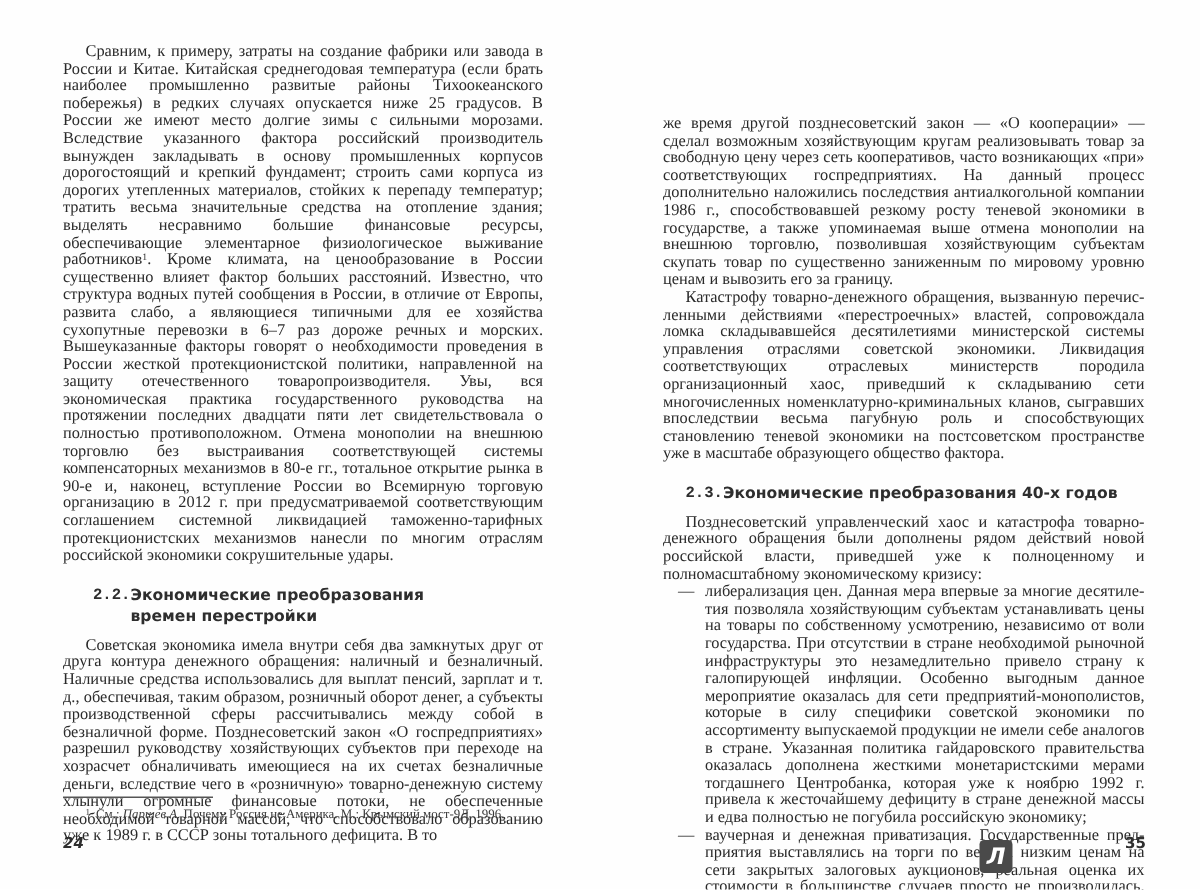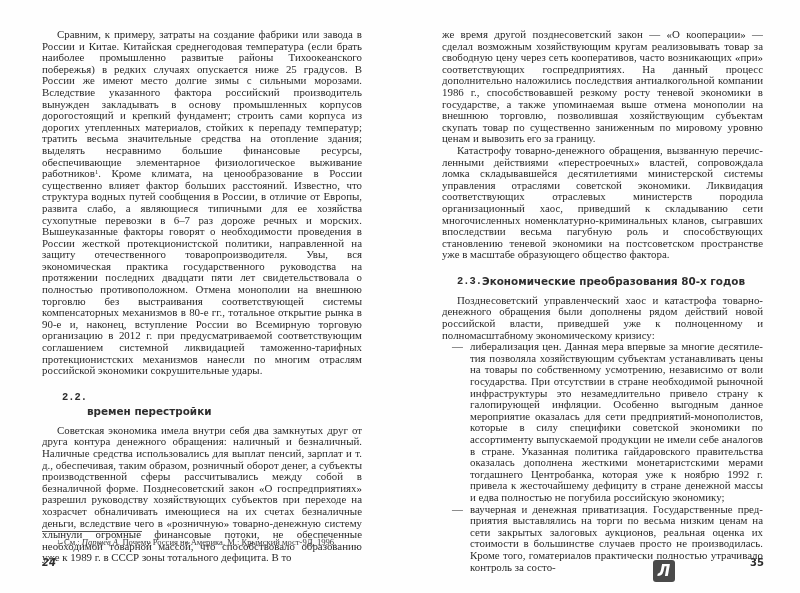--- a/index.html
+++ b/index.html
@@ -23,21 +23,21 @@
   .right .col { left: 442px; top: 29px; width: 321px; }
   .right .col { left: 42px; }
   p.para {
     margin: 0;
     font-size: 10.9px;
     line-height: 11.6px;
     text-align: justify;
     text-indent: 15px;
     hyphens: manual;
   }
-  p.para.noindent { text-indent: 0; }
+  p.para.noindent { text-indent: 0; margin-top: 48px; }
   p.para + p.para { margin-top: 0; }
   .heading {
     font-family: "DejaVu Sans", "Liberation Sans", sans-serif;
     font-weight: bold;
     font-size: 10.4px;
     line-height: 14px;
     color: #2e2e2e;
     display: flex;
     margin-left: 15px;
   }
@@ -84,21 +84,21 @@
 </head>
 <body>
 
 <div class="page left">
   <div class="col">
     <p class="para"><span>Сравним, к примеру, затраты на создание фабрики или завода в России и Китае. Китайская среднегодовая температура (если брать наиболее промышленно развитые районы Тихоокеанского побережья) в редких случаях опускается ниже 25 градусов. В России же имеют место долгие зимы с сильными морозами. Вследствие указанного фактора российский производитель вынужден закладывать в основу промыш­ленных корпусов дорогостоящий и крепкий фундамент; строить сами корпуса из дорогих утепленных материалов, стойких к перепаду тем­ператур; тратить весьма значительные средства на отопление здания; выделять несравнимо большие финансовые ресурсы, обеспечивающие элементарное физиологическое выживание работников</span><sup class="fn">1</sup><span>. Кроме клима­та, на ценообразование в России существенно влияет фактор больших расстояний. Известно, что структура водных путей сообщения в России, в отличие от Европы, развита слабо, а являющиеся типичными для ее хозяйства сухопутные перевозки в 6–7 раз дороже речных и морских. Вышеуказанные факторы говорят о необходимости проведения в Рос­сии жесткой протекционистской политики, направленной на защиту отечественного товаропроизводителя. Увы, вся экономическая прак­тика государственного руководства на протяжении последних двадцати пяти лет свидетельствовала о полностью противоположном. Отмена монополии на внешнюю торговлю без выстраивания соответствующей системы компенсаторных механизмов в 80-е гг., тотальное открытие рынка в 90-е и, наконец, вступление России во Всемирную торговую организацию в 2012 г. при предусматриваемой соответствующим согла­шением системной ликвидацией таможенно-тарифных протекционист­ских механизмов нанесли по многим отраслям российской экономики сокрушительные удары.</span></p>
 
     <div class="heading">
       <span class="num">2.2.</span>
       <span>
-        <br>
+        <span>Экономические преобразования</span><br>
         <span>времен перестройки</span>
       </span>
     </div>
 
     <p class="para">Советская экономика имела внутри себя два замкнутых друг от друга контура денежного обращения: наличный и безналичный. Наличные средства использовались для выплат пенсий, зарплат и т. д., обеспе­чивая, таким образом, розничный оборот денег, а субъекты производ­ственной сферы рассчитывались между собой в безналичной форме. Позднесоветский закон «О госпредприятиях» разрешил руководству хо­зяйствующих субъектов при переходе на хозрасчет обналичивать имею­щиеся на их счетах безналичные деньги, вследствие чего в «розничную» товарно-денежную систему хлынули огромные финансовые потоки, не обеспеченные необходимой товарной массой, что способствовало образованию уже к 1989 г. в СССР зоны тотального дефицита. В то</p>
   </div>
 
   <div class="footnote-rule"></div>
   <div class="footnote">
     <sup>1</sup><span>См.: </span><span class="author">Паршев А.</span><span> Почему Россия не Америка. М.: Крымский мост-9Д, 1996.</span>
@@ -107,21 +107,21 @@
   <div class="page-num">24</div>
 </div>
 
 <div class="page right">
   <div class="col">
     <p class="para noindent">же время другой позднесоветский закон — «О кооперации» — сделал возможным хозяйствующим кругам реализовывать товар за свободную цену через сеть кооперативов, часто возникающих «при» соответствую­щих госпредприятиях. На данный процесс дополнительно наложились последствия антиалкогольной компании 1986 г., способствовавшей резкому росту теневой экономики в государстве, а также упоминаемая выше отмена монополии на внешнюю торговлю, позволившая хозяй­ствующим субъектам скупать товар по существенно заниженным по мировому уровню ценам и вывозить его за границу.</p>
     <p class="para">Катастрофу товарно-денежного обращения, вызванную перечис­ленными действиями «перестроечных» властей, сопровождала ломка складывавшейся десятилетиями министерской системы управления отраслями советской экономики. Ликвидация соответствующих от­раслевых министерств породила организационный хаос, приведший к складыванию сети многочисленных номенклатурно-криминальных кланов, сыгравших впоследствии весьма пагубную роль и способству­ющих становлению теневой экономики на постсоветском пространстве уже в масштабе образующего общество фактора.</p>
 
     <div class="heading">
       <span class="num">2.3.</span>
-      <span>Экономические преобразования 80-х годов</span>
+      <span>Экономические преобразования 40-х годов</span>
     </div>
 
     <p class="para">Позднесоветский управленческий хаос и катастрофа товарно-денеж­ного обращения были дополнены рядом действий новой российской власти, приведшей уже к полноценному и полномасштабному эконо­мическому кризису:</p>
 
     <ul class="dash">
       <li>
         <span class="dash-mark">—</span>
         <span>либерализация цен. Данная мера впервые за многие десятиле­тия позволяла хозяйствующим субъектам устанавливать цены на товары по собственному усмотрению, независимо от воли государства. При отсутствии в стране необходимой рыночной инфраструктуры это незамедлительно привело страну к галопи­рующей инфляции. Особенно выгодным данное мероприятие оказалась для сети предприятий-монополистов, которые в силу специфики советской экономики по ассортименту выпускае­мой продукции не имели себе аналогов в стране. Указанная политика гайдаровского правительства оказалась дополнена жесткими монетаристскими мерами тогдашнего Центробанка, которая уже к ноябрю 1992 г. привела к жесточайшему дефи­циту в стране денежной массы и едва полностью не погубила российскую экономику;</span>
       </li>
       <li>

